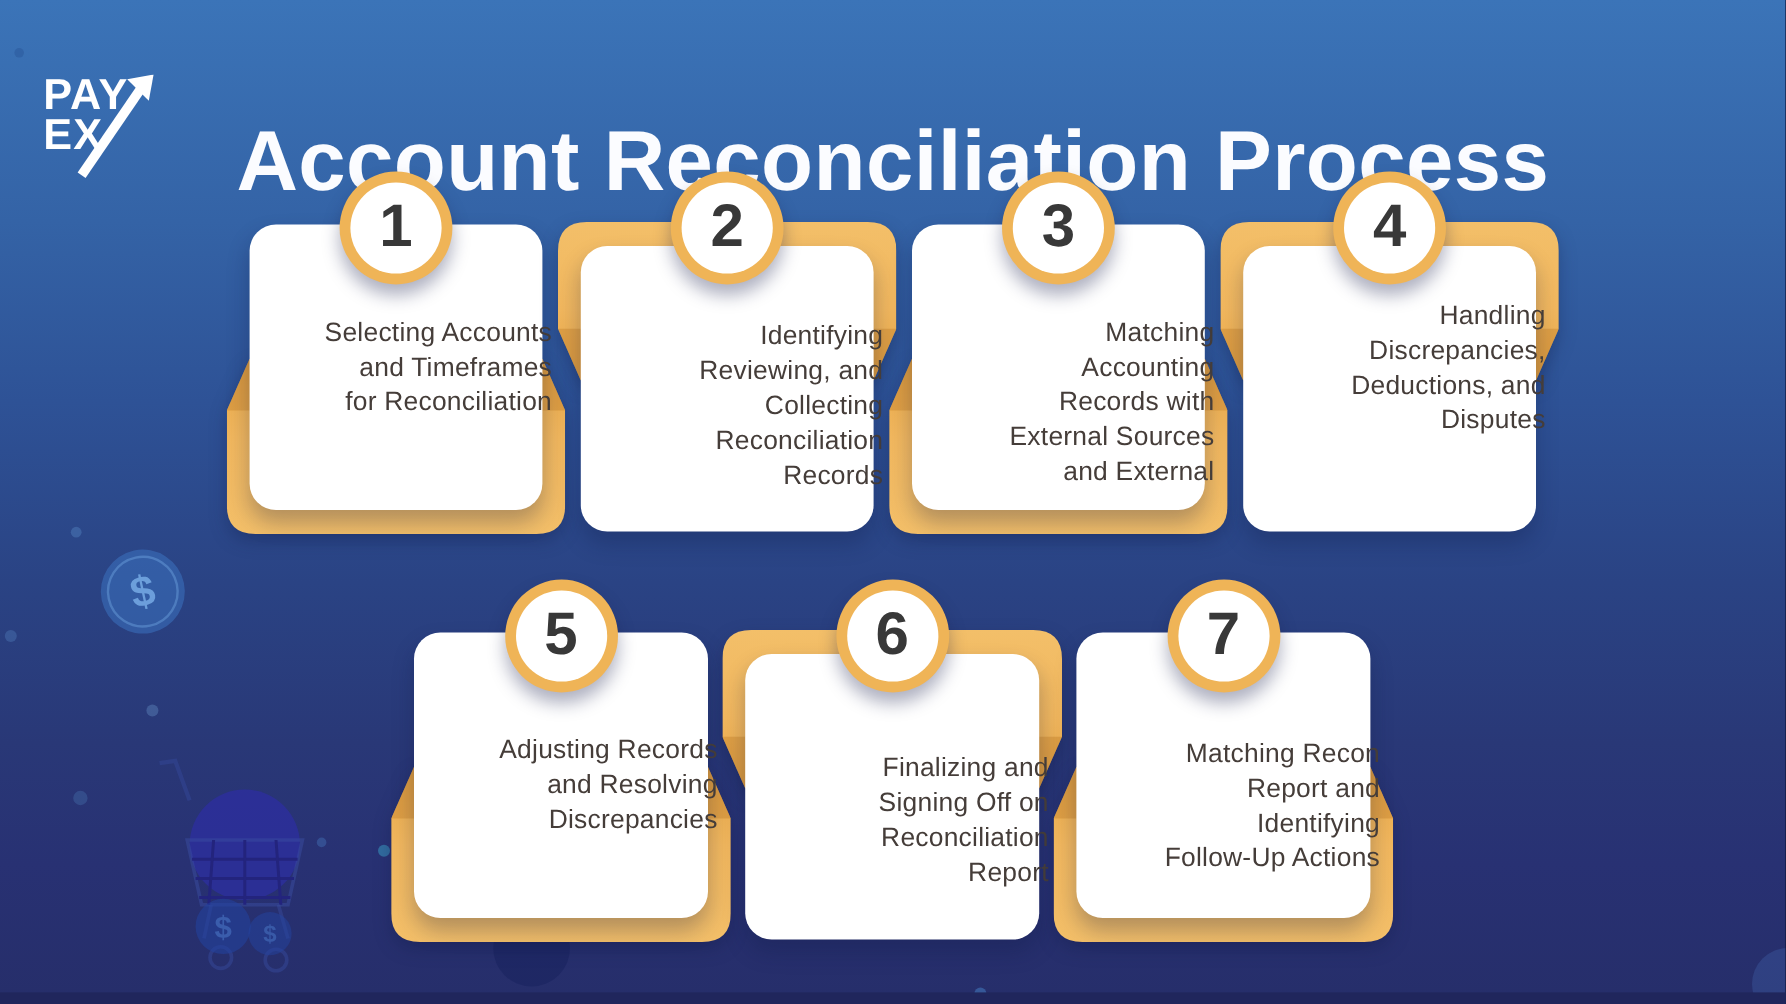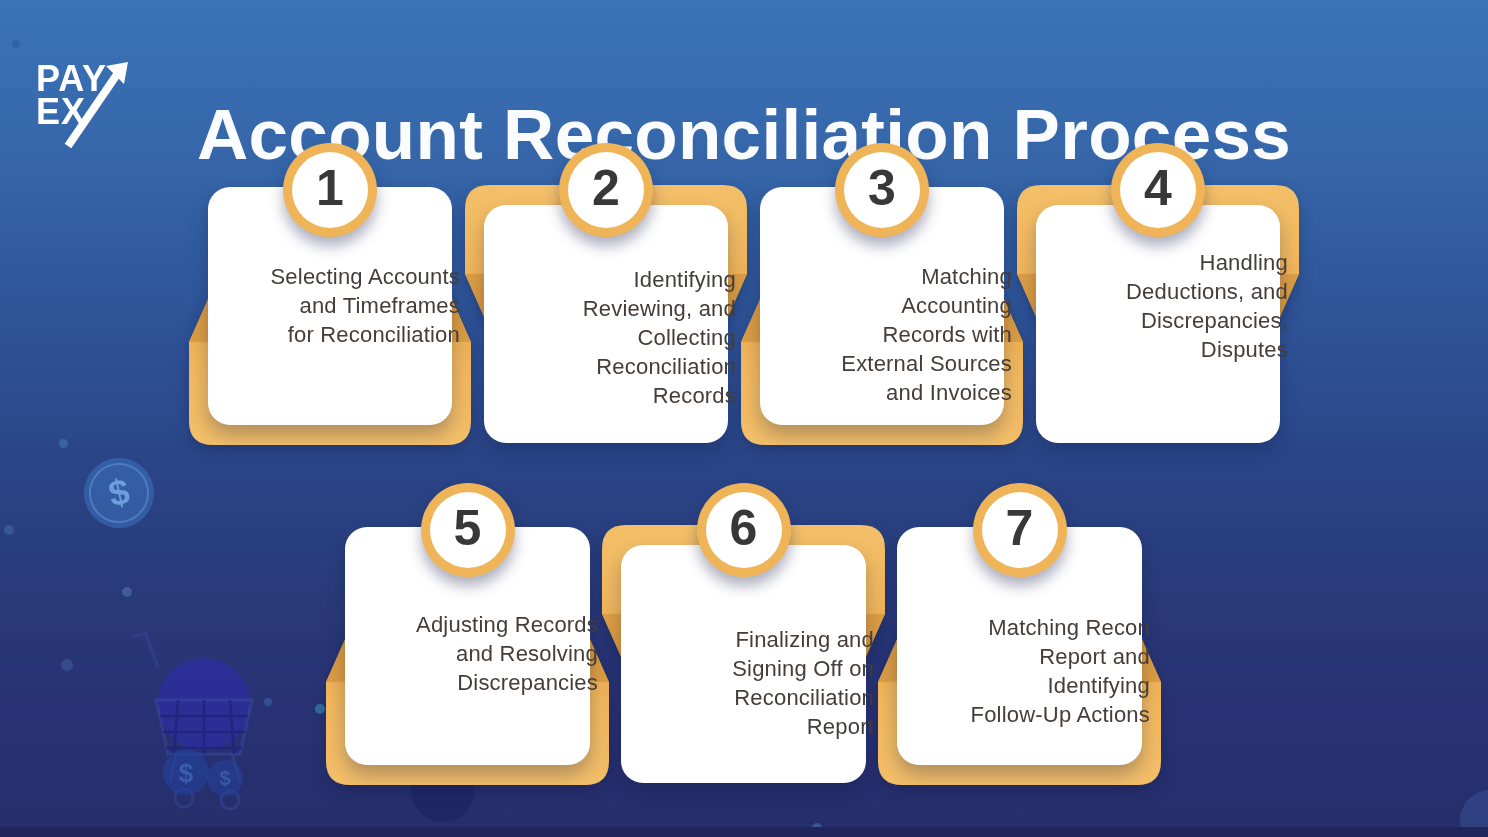--- a/index.html
+++ b/index.html
@@ -165,38 +165,38 @@
       <path d="M19 0 L0 43 L0 122 Q0 146 24 146 L258 146 Q282 146 282 122 L282 43 L263 0 Z" fill="url(#ob)"></path>
       <path d="M19 0 L0 43 L19 43 Z" fill="#C8862E" opacity=".45"></path>
       <path d="M263 0 L282 43 L263 43 Z" fill="#C8862E" opacity=".45"></path>
     </svg>
     <div class="card"></div>
     <div class="text">
         <div>Matching</div>
         <div>Accounting</div>
         <div>Records with</div>
         <div>External Sources</div>
-        <div>and Invoices</div>
+        <div>and External</div>
       </div>
     <div class="badge">
       <div class="badge-inner">3</div>
     </div>
   </div>
 
   <div class="step s4 orange-top" style="left:1036px;top:205px;">
     <svg class="backing b-top" viewBox="0 0 282 132" preserveAspectRatio="none">
       <path d="M19 132 L0 89 L0 24 Q0 0 24 0 L258 0 Q282 0 282 24 L282 89 L263 132 Z" fill="url(#ot)"></path>
       <path d="M19 132 L0 89 L19 89 Z" fill="#C8862E" opacity=".45"></path>
       <path d="M263 132 L282 89 L263 89 Z" fill="#C8862E" opacity=".45"></path>
     </svg>
     <div class="card"></div>
     <div class="text">
         <div>Handling</div>
+        <div>Discrepancies,</div>
         <div>Deductions, and</div>
-        <div>Discrepancies,</div>
         <div>Disputes</div>
       </div>
     <div class="badge">
       <div class="badge-inner">4</div>
     </div>
   </div>
 
   <div class="step s5 r2 orange-bottom" style="left:345px;top:527px;">
     <svg class="backing b-bottom" viewBox="0 0 282 146" preserveAspectRatio="none">
       <path d="M19 0 L0 43 L0 122 Q0 146 24 146 L258 146 Q282 146 282 122 L282 43 L263 0 Z" fill="url(#ob)"></path>

